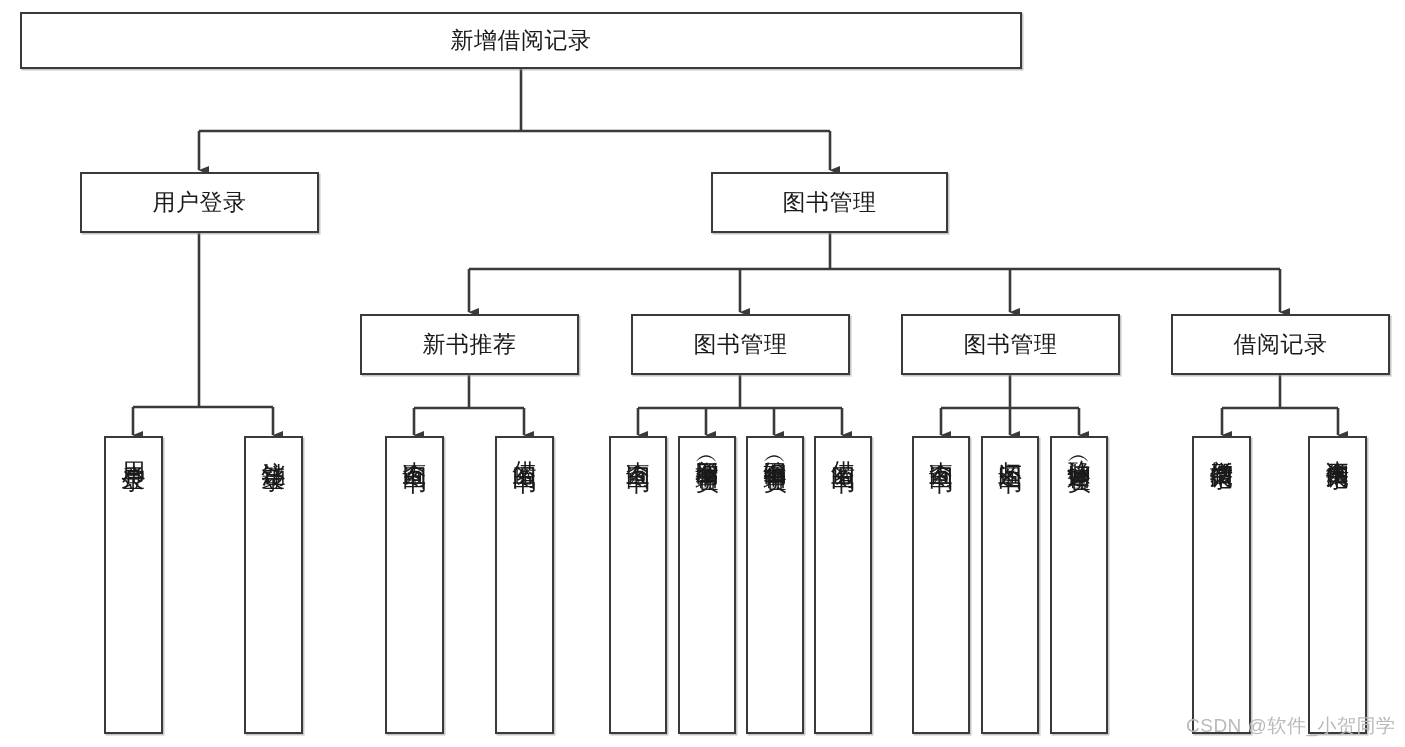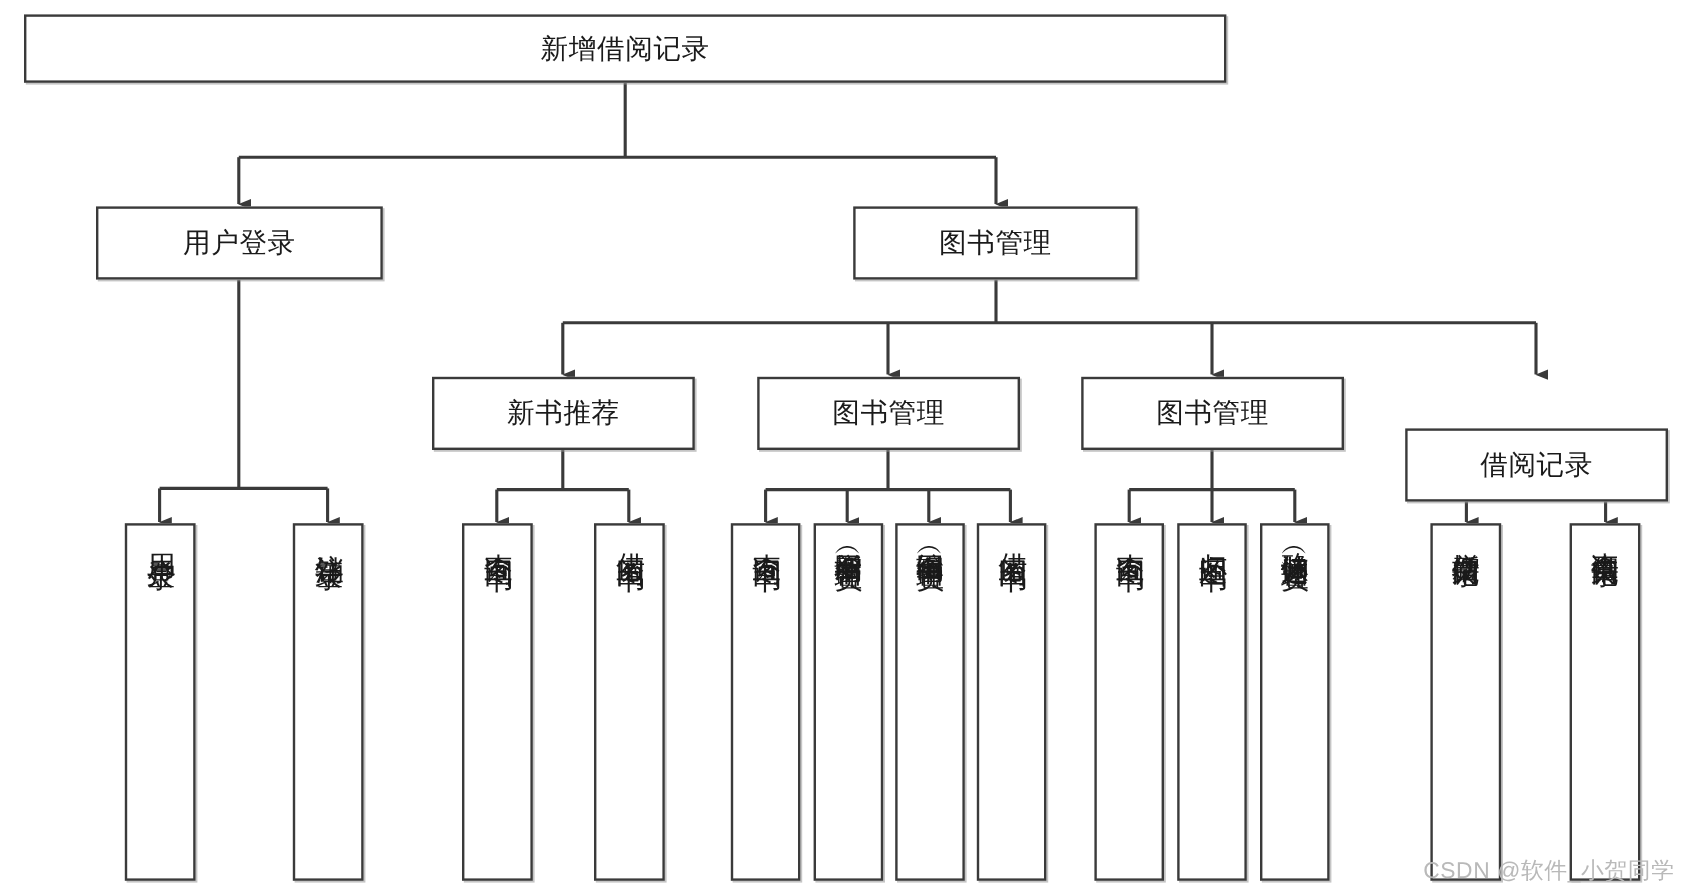--- a/index.html
+++ b/index.html
@@ -138,21 +138,21 @@
 
   <div class="node horiz" style="left:360px; top:314px; width:219px; height:61px;">
     <span class="label">新书推荐</span>
   </div>
   <div class="node horiz" style="left:631px; top:314px; width:219px; height:61px;">
     <span class="label">图书管理</span>
   </div>
   <div class="node horiz" style="left:901px; top:314px; width:219px; height:61px;">
     <span class="label">图书管理</span>
   </div>
-  <div class="node horiz" style="left:1171px; top:314px; width:219px; height:61px;margin-top:43px;">
+  <div class="node horiz" style="left:1171px; top:314px; width:219px; height:61px;">
     <span class="label">借阅记录</span>
   </div>
 
   <div class="node vert" style="left:104px; top:436px; width:59px; height:298px;">
     <span class="label">用户登录</span>
   </div>
   <div class="node vert" style="left:244px; top:436px; width:59px; height:298px;">
     <span class="label">注销登录</span>
   </div>
 

